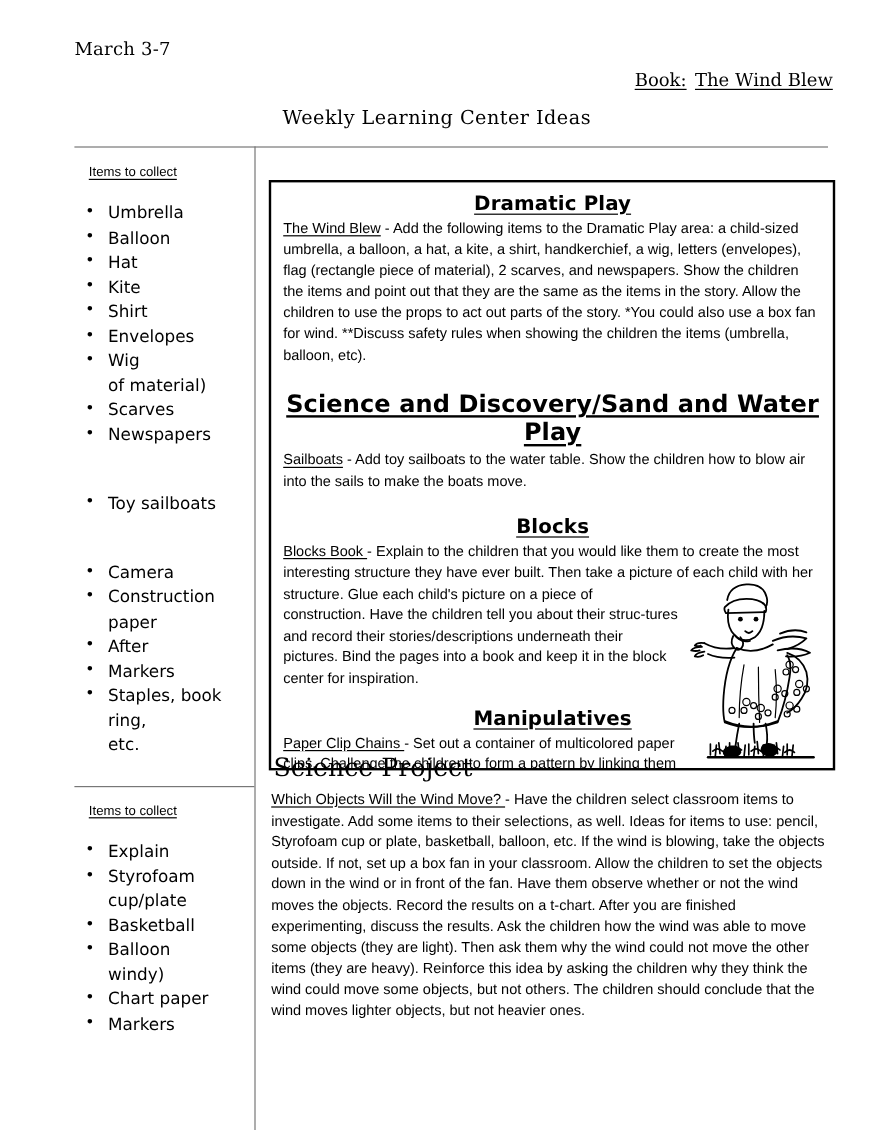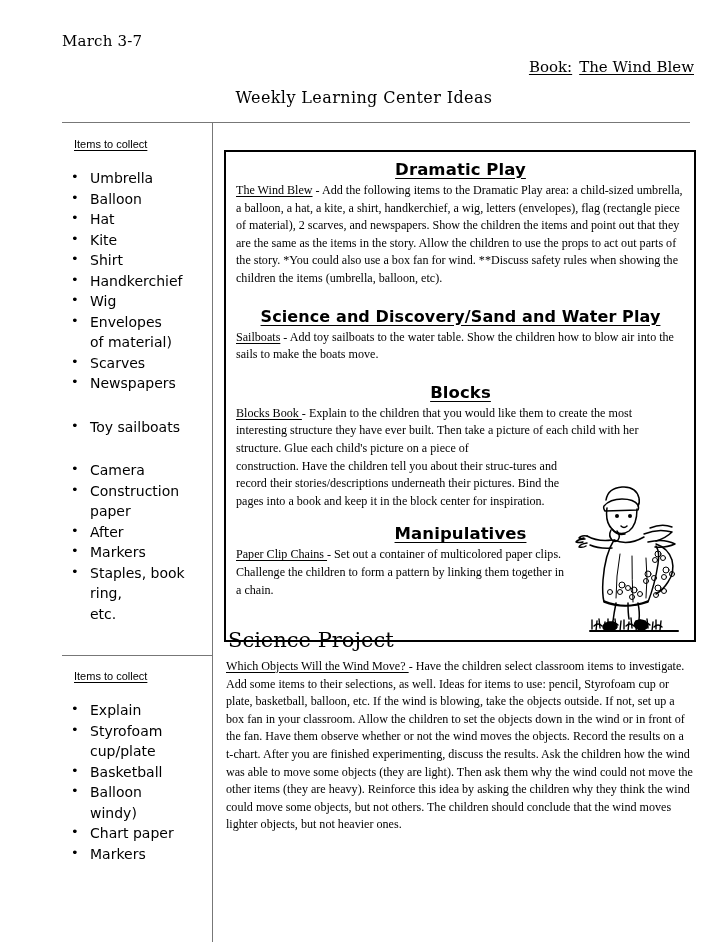--- a/index.html
+++ b/index.html
@@ -116,21 +116,21 @@
     padding-left: 28px;
     margin: 0;
   }
   ul.collect li::before {
     content: "\2022";
     position: absolute;
     left: 9px;
     top: -1px;
     font-size: 13px;
   }
-  ul.collect li.gap { margin-top: 23px; }
+  ul.collect li.gap { margin-top: 37px; }
   ul.collect li.cont { padding-left: 28px; }
   ul.collect li.cont::before { content: ""; }
 
   .centers-box {
     position: absolute;
     left: 224px;
     top: 127px;
     width: 472px;
     height: 492px;
     border: 2px solid #000;
@@ -146,24 +146,24 @@
   h2.sect {
     text-align: center;
     font-family: "DejaVu Sans", sans-serif;
     font-size: 16.5px;
     font-weight: bold;
     margin: 0 0 3px 0;
     text-decoration: underline;
     text-underline-offset: 3px;
     letter-spacing: .1px;
   }
-  h2.sect.sci { font-size: 16px; }
+  h2.sect.sci { font-size: 20px; }
 
   p.body {
-    font-family: Liberation Serif, serif;
+    font-family: Liberation Sans, sans-serif;
     font-size: 12.1px;
     line-height: 17.6px;
     margin: 0;
     text-align: left;
   }
   p.body .lead {
     text-decoration: underline;
     text-underline-offset: 2px;
   }
   .sp-lg { height: 19px; }
@@ -216,23 +216,22 @@
   <div class="tbl-hline-left"></div>
 
   <div class="lcol lcol-a">
     <div class="items-heading">Items to collect</div>
     <ul class="collect">
       <li>Umbrella</li>
       <li>Balloon</li>
       <li>Hat</li>
       <li>Kite</li>
       <li>Shirt</li>
-      <li>Handkerchief</li>
+      <li>Envelopes</li>
       <li>Wig</li>
-      <li>Envelopes</li>
       <li class="cont">of material)</li>
       <li>Scarves</li>
       <li>Newspapers</li>
       <li class="gap">Toy sailboats</li>
       <li class="gap">Camera</li>
       <li>Construction paper</li>
       <li>After</li>
       <li>Markers</li>
       <li>Staples, book ring,</li>
       <li class="cont">etc.</li>

